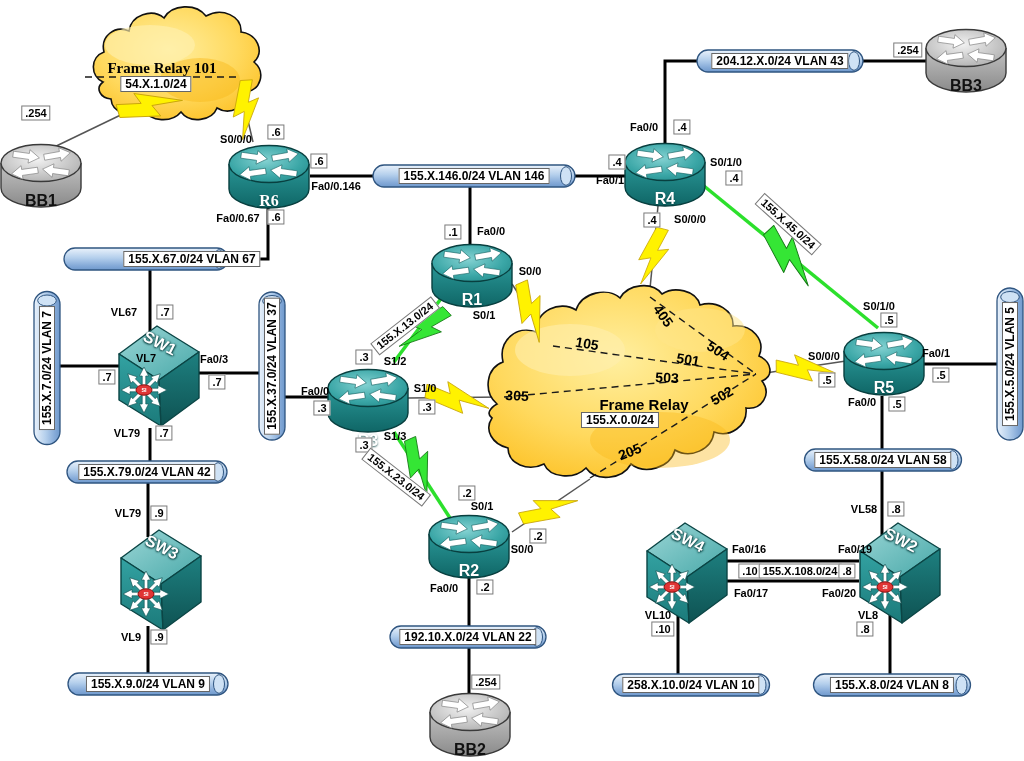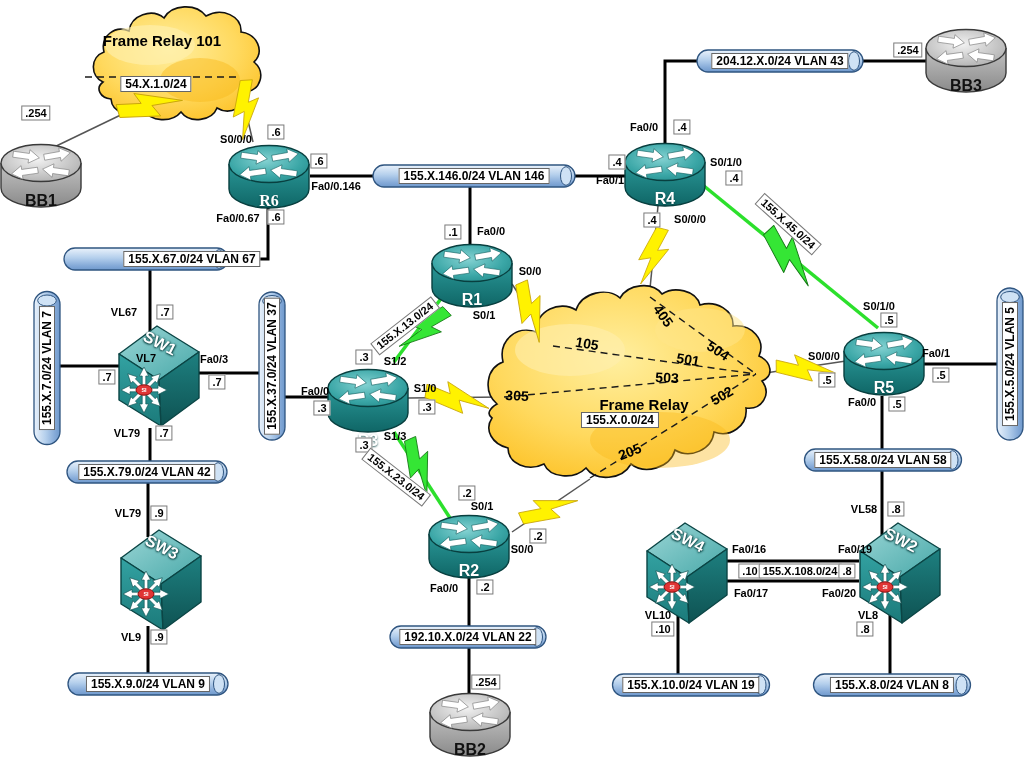--- a/index.html
+++ b/index.html
@@ -298,39 +298,39 @@
       </g>
 </svg>
 <div id="labels">
       <div class="lbl box seg-lbl" style="left: 146px; top: 259px; transform: translate(-50%, -50%); margin-left: 46px;">155.X.67.0/24 VLAN 67</div>
       <div class="lbl box seg-lbl" style="left: 147px; top: 472px; transform: translate(-50%, -50%);">155.X.79.0/24 VLAN 42</div>
       <div class="lbl box seg-lbl" style="left: 148px; top: 684px; transform: translate(-50%, -50%);">155.X.9.0/24 VLAN 9</div>
       <div class="lbl box seg-lbl" style="left: 474px; top: 176px; transform: translate(-50%, -50%);">155.X.146.0/24 VLAN 146</div>
       <div class="lbl box seg-lbl" style="left: 780px; top: 61px; transform: translate(-50%, -50%);">204.12.X.0/24 VLAN 43</div>
       <div class="lbl box seg-lbl" style="left: 468px; top: 637px; transform: translate(-50%, -50%);">192.10.X.0/24 VLAN 22</div>
       <div class="lbl box seg-lbl" style="left: 883px; top: 460px; transform: translate(-50%, -50%);">155.X.58.0/24 VLAN 58</div>
-      <div class="lbl box seg-lbl" style="left: 691px; top: 685px; transform: translate(-50%, -50%);">155.X.10.0/24 VLAN 19</div>
+      <div class="lbl box seg-lbl" style="left: 691px; top: 685px; transform: translate(-50%, -50%);">258.X.10.0/24 VLAN 10</div>
       <div class="lbl box seg-lbl" style="left: 892px; top: 685px; transform: translate(-50%, -50%);">155.X.8.0/24 VLAN 8</div>
       <div class="lbl box seg-lbl" style="left: 47px; top: 368px; transform: translate(-50%, -50%) rotate(-90deg);">155.X.7.0/24 VLAN 7</div>
       <div class="lbl box seg-lbl" style="left: 272px; top: 366px; transform: translate(-50%, -50%) rotate(-90deg);">155.X.37.0/24 VLAN 37</div>
       <div class="lbl box seg-lbl" style="left: 1010px; top: 364px; transform: translate(-50%, -50%) rotate(-90deg);">155.X.5.0/24 VLAN 5</div>
       <div class="lbl dev-name" style="left: 472px; top: 299px; transform: translate(-50%, -50%);">R1</div>
       <div class="lbl dev-name" style="left: 469px; top: 570px; transform: translate(-50%, -50%);">R2</div>
       <div class="lbl dev-name" style="left: 368px; top: 440px; transform: translate(-50%, -50%);">R3</div>
       <div class="lbl dev-name" style="left: 665px; top: 198px; transform: translate(-50%, -50%);">R4</div>
       <div class="lbl dev-name" style="left: 884px; top: 387px; transform: translate(-50%, -50%);">R5</div>
       <div class="lbl dev-name" style="left: 269px; top: 200px; transform: translate(-50%, -50%); font-family: Liberation Serif, serif;">R6</div>
       <div class="lbl dev-name bb-name" style="left: 41px; top: 200px; transform: translate(-50%, -50%);">BB1</div>
       <div class="lbl dev-name bb-name" style="left: 470px; top: 749px; transform: translate(-50%, -50%);">BB2</div>
       <div class="lbl dev-name bb-name" style="left: 966px; top: 85px; transform: translate(-50%, -50%);">BB3</div>
       <div class="lbl dev-name sw-name" style="left: 160px; top: 343px; transform: translate(-50%, -50%) rotate(27deg);">SW1</div>
       <div class="lbl dev-name sw-name" style="left: 901px; top: 540px; transform: translate(-50%, -50%) rotate(27deg);">SW2</div>
       <div class="lbl dev-name sw-name" style="left: 162px; top: 547px; transform: translate(-50%, -50%) rotate(27deg);">SW3</div>
       <div class="lbl dev-name sw-name" style="left: 688px; top: 540px; transform: translate(-50%, -50%) rotate(27deg);">SW4</div>
-      <div class="lbl cloud-title" style="left: 162px; top: 40px; transform: translate(-50%, -50%);">Frame Relay 101</div>
+      <div class="lbl cloud-title" style="left: 162px; top: 68px; transform: translate(-50%, -50%); font-family: Liberation Serif, serif;">Frame Relay 101</div>
       <div class="lbl box seg-lbl" style="left: 156px; top: 84px; transform: translate(-50%, -50%);">54.X.1.0/24</div>
       <div class="lbl cloud-title" style="left: 626px; top: 404px; transform: translate(-50%, -50%); margin-left: 18px;">Frame Relay</div>
       <div class="lbl box seg-lbl" style="left: 620px; top: 420px; transform: translate(-50%, -50%);">155.X.0.0/24</div>
       <div class="lbl dlci" style="left: 587px; top: 344px; transform: translate(-50%, -50%) rotate(10deg);">105</div>
       <div class="lbl dlci" style="left: 517px; top: 396px; transform: translate(-50%, -50%) rotate(3deg);">305</div>
       <div class="lbl dlci" style="left: 663px; top: 316px; transform: translate(-50%, -50%) rotate(55deg);">405</div>
       <div class="lbl dlci" style="left: 718px; top: 351px; transform: translate(-50%, -50%) rotate(33deg);">504</div>
       <div class="lbl dlci" style="left: 688px; top: 360px; transform: translate(-50%, -50%) rotate(10deg);">501</div>
       <div class="lbl dlci" style="left: 667px; top: 378px; transform: translate(-50%, -50%) rotate(3deg);">503</div>
       <div class="lbl dlci" style="left: 722px; top: 396px; transform: translate(-50%, -50%) rotate(-30deg);">502</div>

